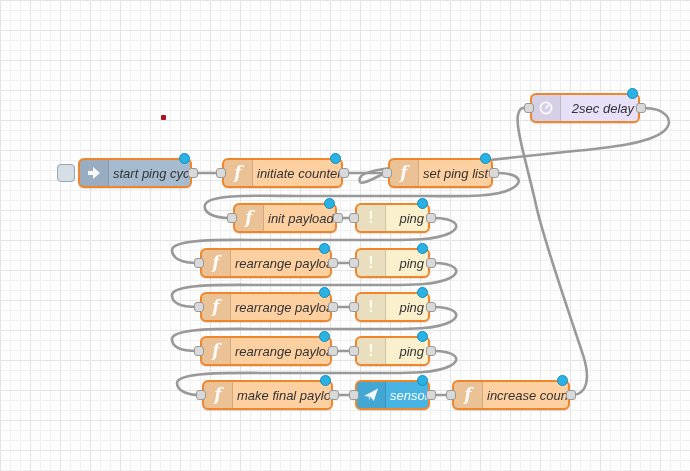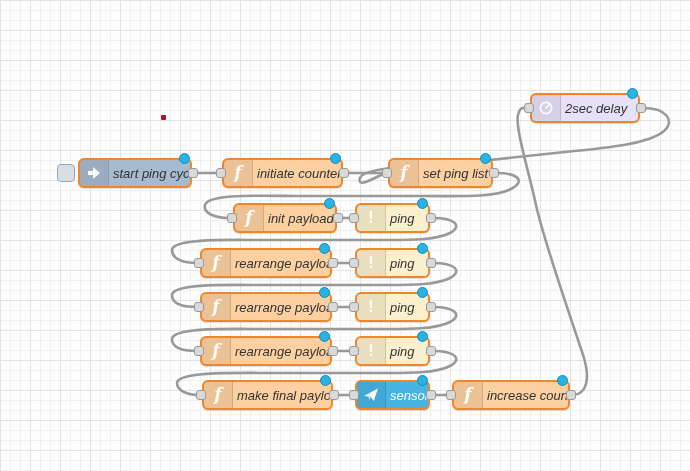--- a/index.html
+++ b/index.html
@@ -25,21 +25,21 @@
     box-shadow:0 1px 1px rgba(0,0,0,0.12);
   }
   .band{
     width:28px;align-self:stretch;flex:0 0 28px;
     background:rgba(0,0,0,0.07);
     border-right:1px solid rgba(0,0,0,0.12);
     border-radius:3px 0 0 3px;
     display:flex;align-items:center;justify-content:center;
   }
   .lbl{
-    flex:1;text-align:left;
+    flex:1;text-align:right;
     font-size:13px;font-style:italic;color:#333;
     white-space:nowrap;overflow:hidden;padding:0 4px;
   }
   .node[data-node-type="sensor"] .lbl{color:#fff;}
   .port{
     position:absolute;width:10px;height:10px;box-sizing:border-box;
     background:var(--port-fill,#d9d9d9);
     border:1px solid var(--port-border,#999);
     border-radius:3px;top:50%;margin-top:-5px;z-index:3;
   }

